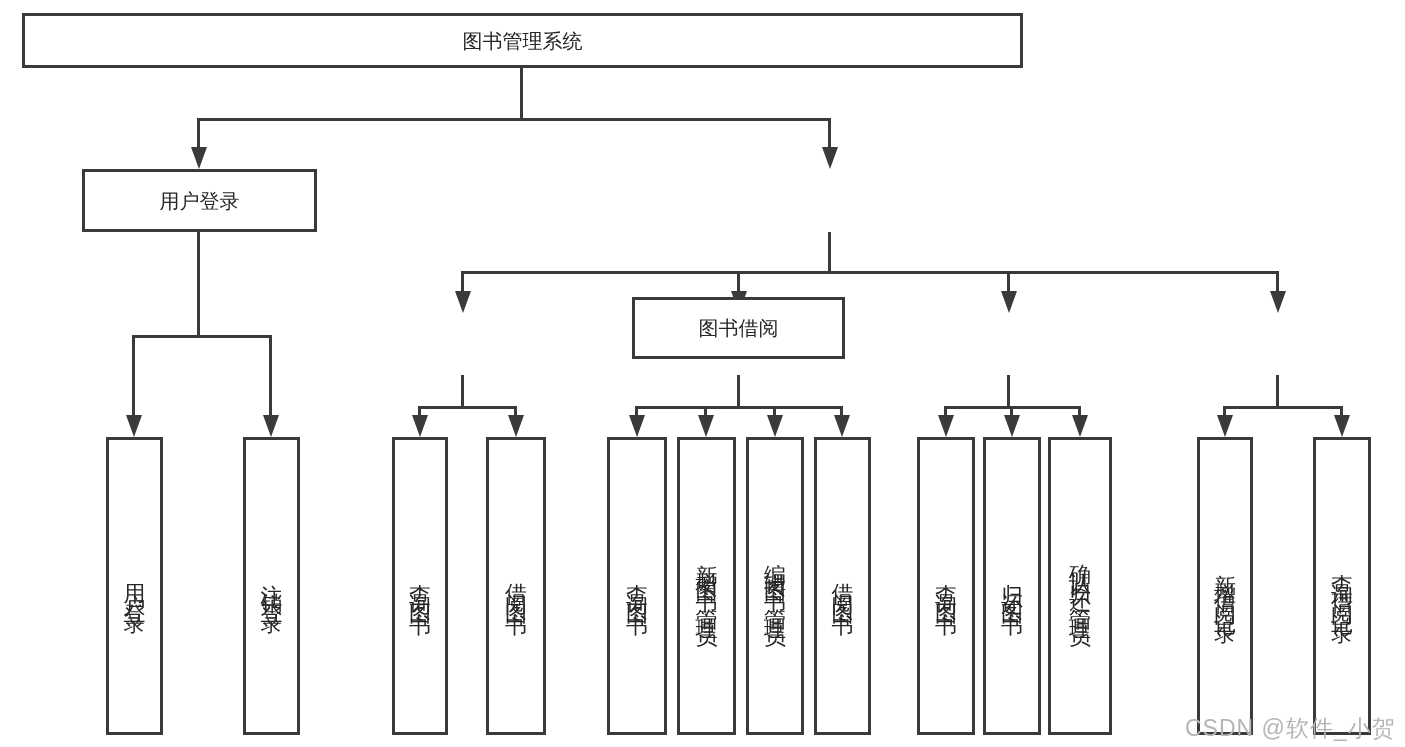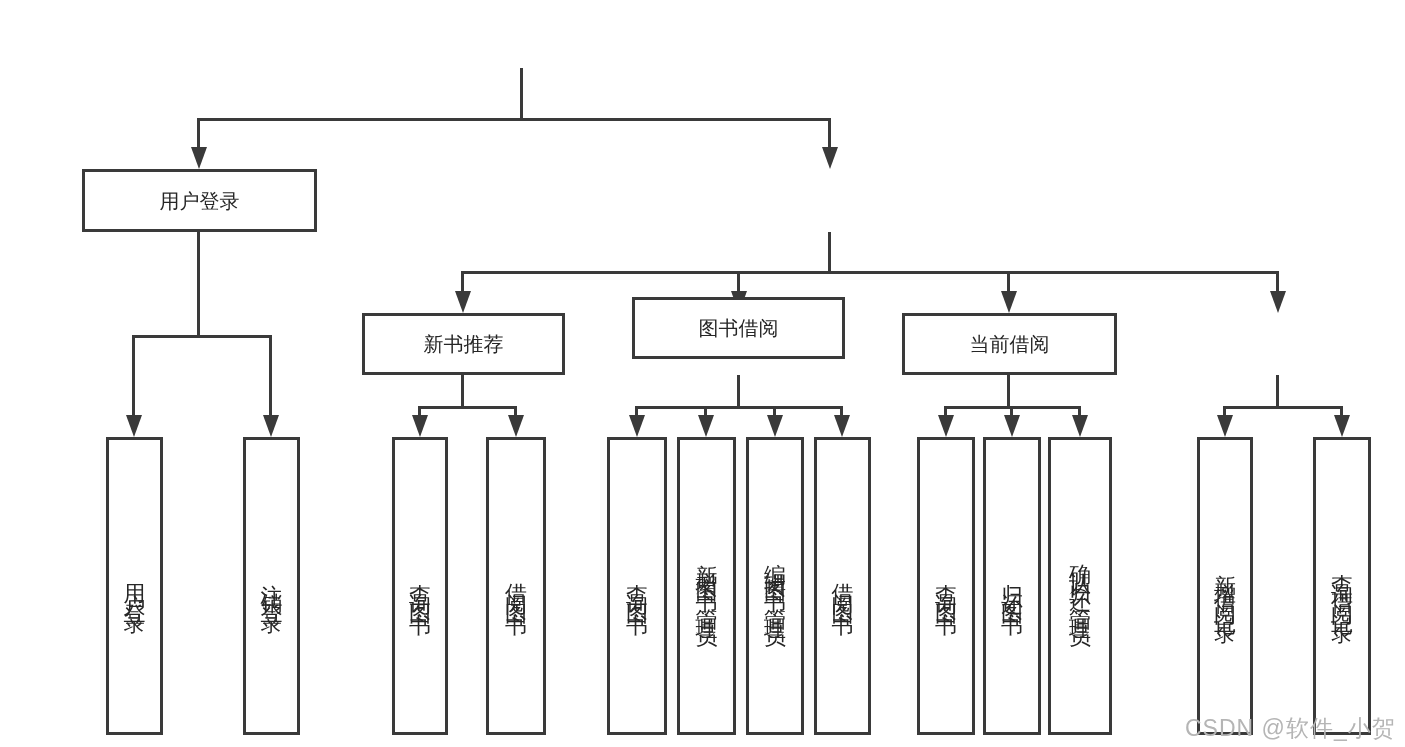--- a/index.html
+++ b/index.html
@@ -28,20 +28,23 @@
   .watermark{
     position:absolute;left:1185px;top:713px;font-size:23px;color:#b5b5b5;
     letter-spacing:1px;z-index:5;
   }
 </style>
 </head>
 <body>
 
 <div id="canvas">
 
+  <div class="box" style="left:22px;top:13px;width:1001px;height:55px;">
+    <span>图书管理系统</span>
+  </div>
 
   <div class="vline" style="left:520px;top:68px;height:50px;"></div>
   <div class="hline" style="left:197px;top:118px;width:634px;"></div>
   <div class="vline" style="left:197px;top:118px;height:32px;"></div>
   <div class="arrow" style="left:191px;top:147px;"></div>
   <div class="vline" style="left:828px;top:118px;height:32px;"></div>
   <div class="arrow" style="left:822px;top:147px;"></div>
 
   <div class="box" style="left:82px;top:169px;width:235px;height:63px;">
     <span>用户登录</span>
@@ -58,28 +61,22 @@
   <div class="hline" style="left:461px;top:271px;width:818px;"></div>
   <div class="vline" style="left:461px;top:271px;height:23px;"></div>
   <div class="arrow" style="left:455px;top:291px;"></div>
   <div class="vline" style="left:737px;top:271px;height:23px;"></div>
   <div class="arrow" style="left:731px;top:291px;"></div>
   <div class="vline" style="left:1007px;top:271px;height:23px;"></div>
   <div class="arrow" style="left:1001px;top:291px;"></div>
   <div class="vline" style="left:1276px;top:271px;height:23px;"></div>
   <div class="arrow" style="left:1270px;top:291px;"></div>
 
-  <div class="box" style="left:362px;top:313px;width:203px;height:62px;">
-    <span>新书推荐</span>
-  </div>
   <div class="box" style="left:632px;top:297px;width:213px;height:62px;">
     <span>图书借阅</span>
-  </div>
-  <div class="box" style="left:902px;top:313px;width:215px;height:62px;">
-    <span>当前借阅</span>
   </div>
 
   <div class="vline" style="left:461px;top:375px;height:31px;"></div>
   <div class="hline" style="left:418px;top:406px;width:99px;"></div>
   <div class="vline" style="left:418px;top:406px;height:12px;"></div>
   <div class="arrow" style="left:412px;top:415px;"></div>
   <div class="vline" style="left:514px;top:406px;height:12px;"></div>
   <div class="arrow" style="left:508px;top:415px;"></div>
 
   <div class="vline" style="left:737px;top:375px;height:31px;"></div>

